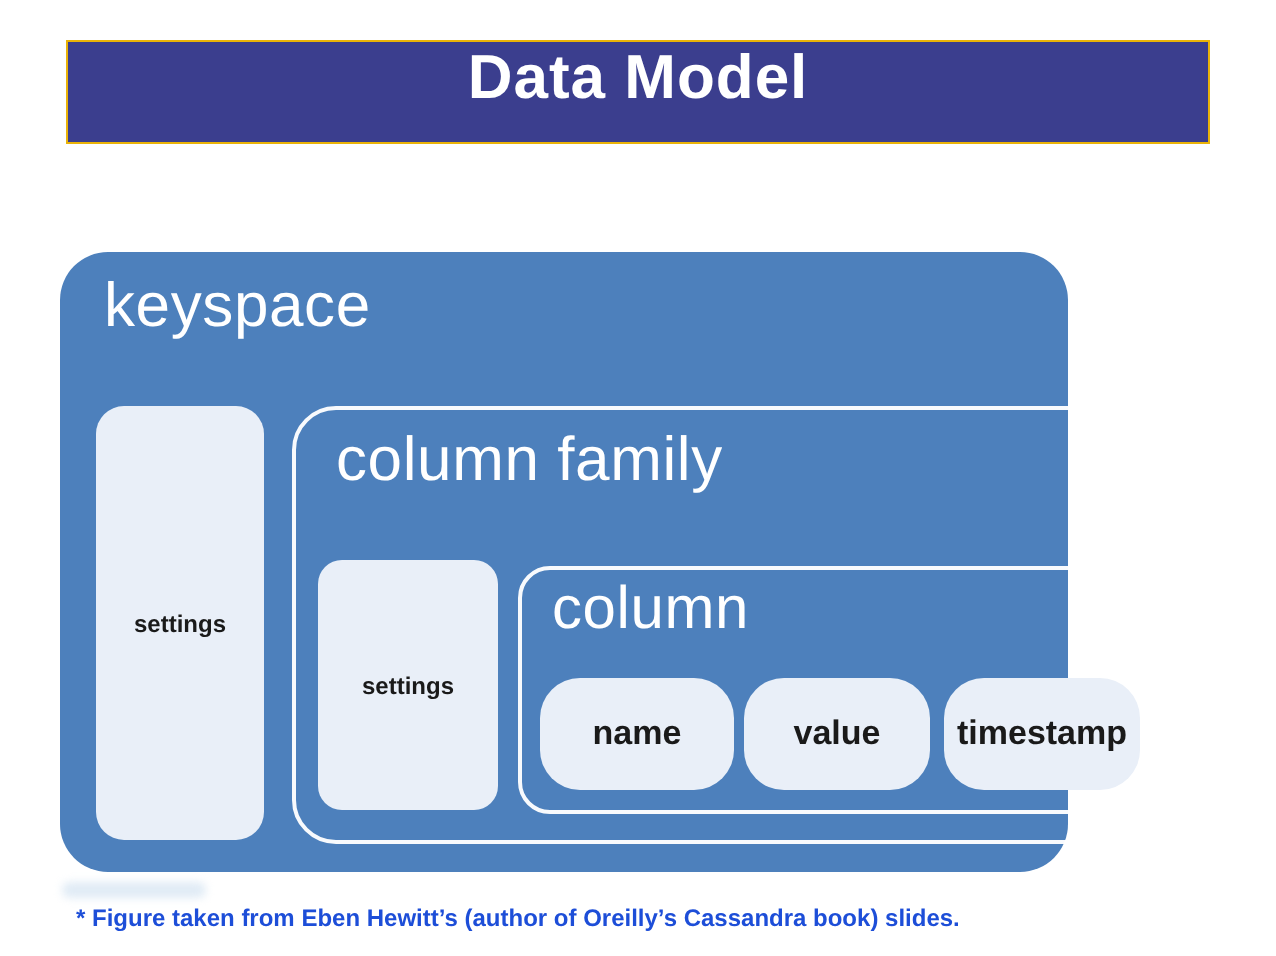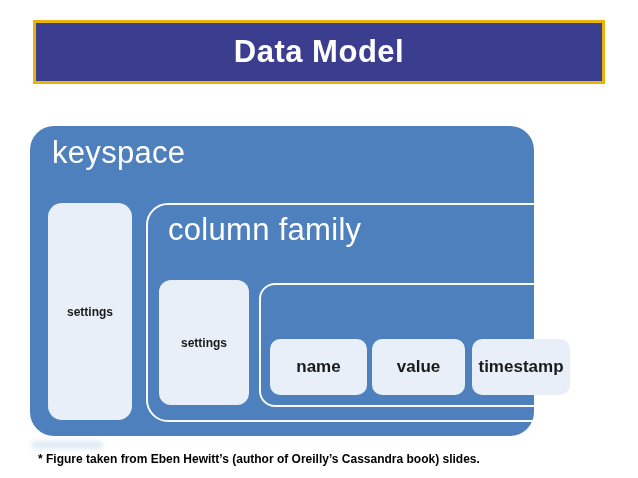--- a/index.html
+++ b/index.html
@@ -13,26 +13,26 @@
     width: 638px;
     height: 478px;
     background: #ffffff;
     overflow: hidden;
   }
 
   
   .title-bar {
     position: absolute;
     left: 33px; top: 20px;
-    width: 572px; height: 64px;
+    width: 572px; height: 52px;
     background: var(--title-bar, #3b3e8e);
-    border: 3px solid #eab308;
+    border: 1px solid #eab308;
     box-sizing: border-box;
     display: flex;
-    align-items: center;
+    align-items: flex-start;
     justify-content: center;
   }
   .title-bar .title-text {
     color: var(--title-text, #ffffff);
     font-size: 31px;
     font-weight: 700;
     letter-spacing: 0.5px;
   }
 
   
@@ -85,21 +85,21 @@
     position: absolute;
     left: 111px; top: 78px;
     width: 322px; height: 124px;
     border: 2px solid rgba(255,255,255,0.96);
     border-radius: 16px;
     box-sizing: border-box;
   }
   .column-box > .big-label { left: 15px; top: 3px; font-size: 30px; }
   .cell {
     top: 54px; height: 56px;
-    border-radius: 10px;
+    border-radius: 20px;
     font-size: 17px;
   }
   .cell-name      { left: 9px;   width: 97px; }
   .cell-value     { left: 111px; width: 93px; }
   .cell-timestamp { left: 211px; width: 98px; }
 
   
   .reflection {
     position: absolute;
     left: 31px; top: 441px;
@@ -109,21 +109,21 @@
     filter: blur(2px);
     opacity: 0.55;
   }
 
   
   .footnote {
     position: absolute;
     left: 38px; top: 452px;
     font-size: 12px;
     font-weight: 700;
-    color: #000000;
+    color: #1d4ed8;
     white-space: nowrap;
   }
 </style>
 </head>
 <body>
 
 <div class="canvas">
 
   <div class="title-bar">
     <span class="title-text">Data Model</span>
@@ -137,20 +137,21 @@
     </div>
 
     <div class="column-family">
       <span class="big-label">column family</span>
 
       <div class="light-box cf-settings">
         <span>settings</span>
       </div>
 
       <div class="column-box">
+        <span class="big-label">column</span>
 
         <div class="light-box cell cell-name">
           <span>name</span>
         </div>
 
         <div class="light-box cell cell-timestamp">
           <span>timestamp</span>
         </div>
 
         <div class="light-box cell cell-value">

